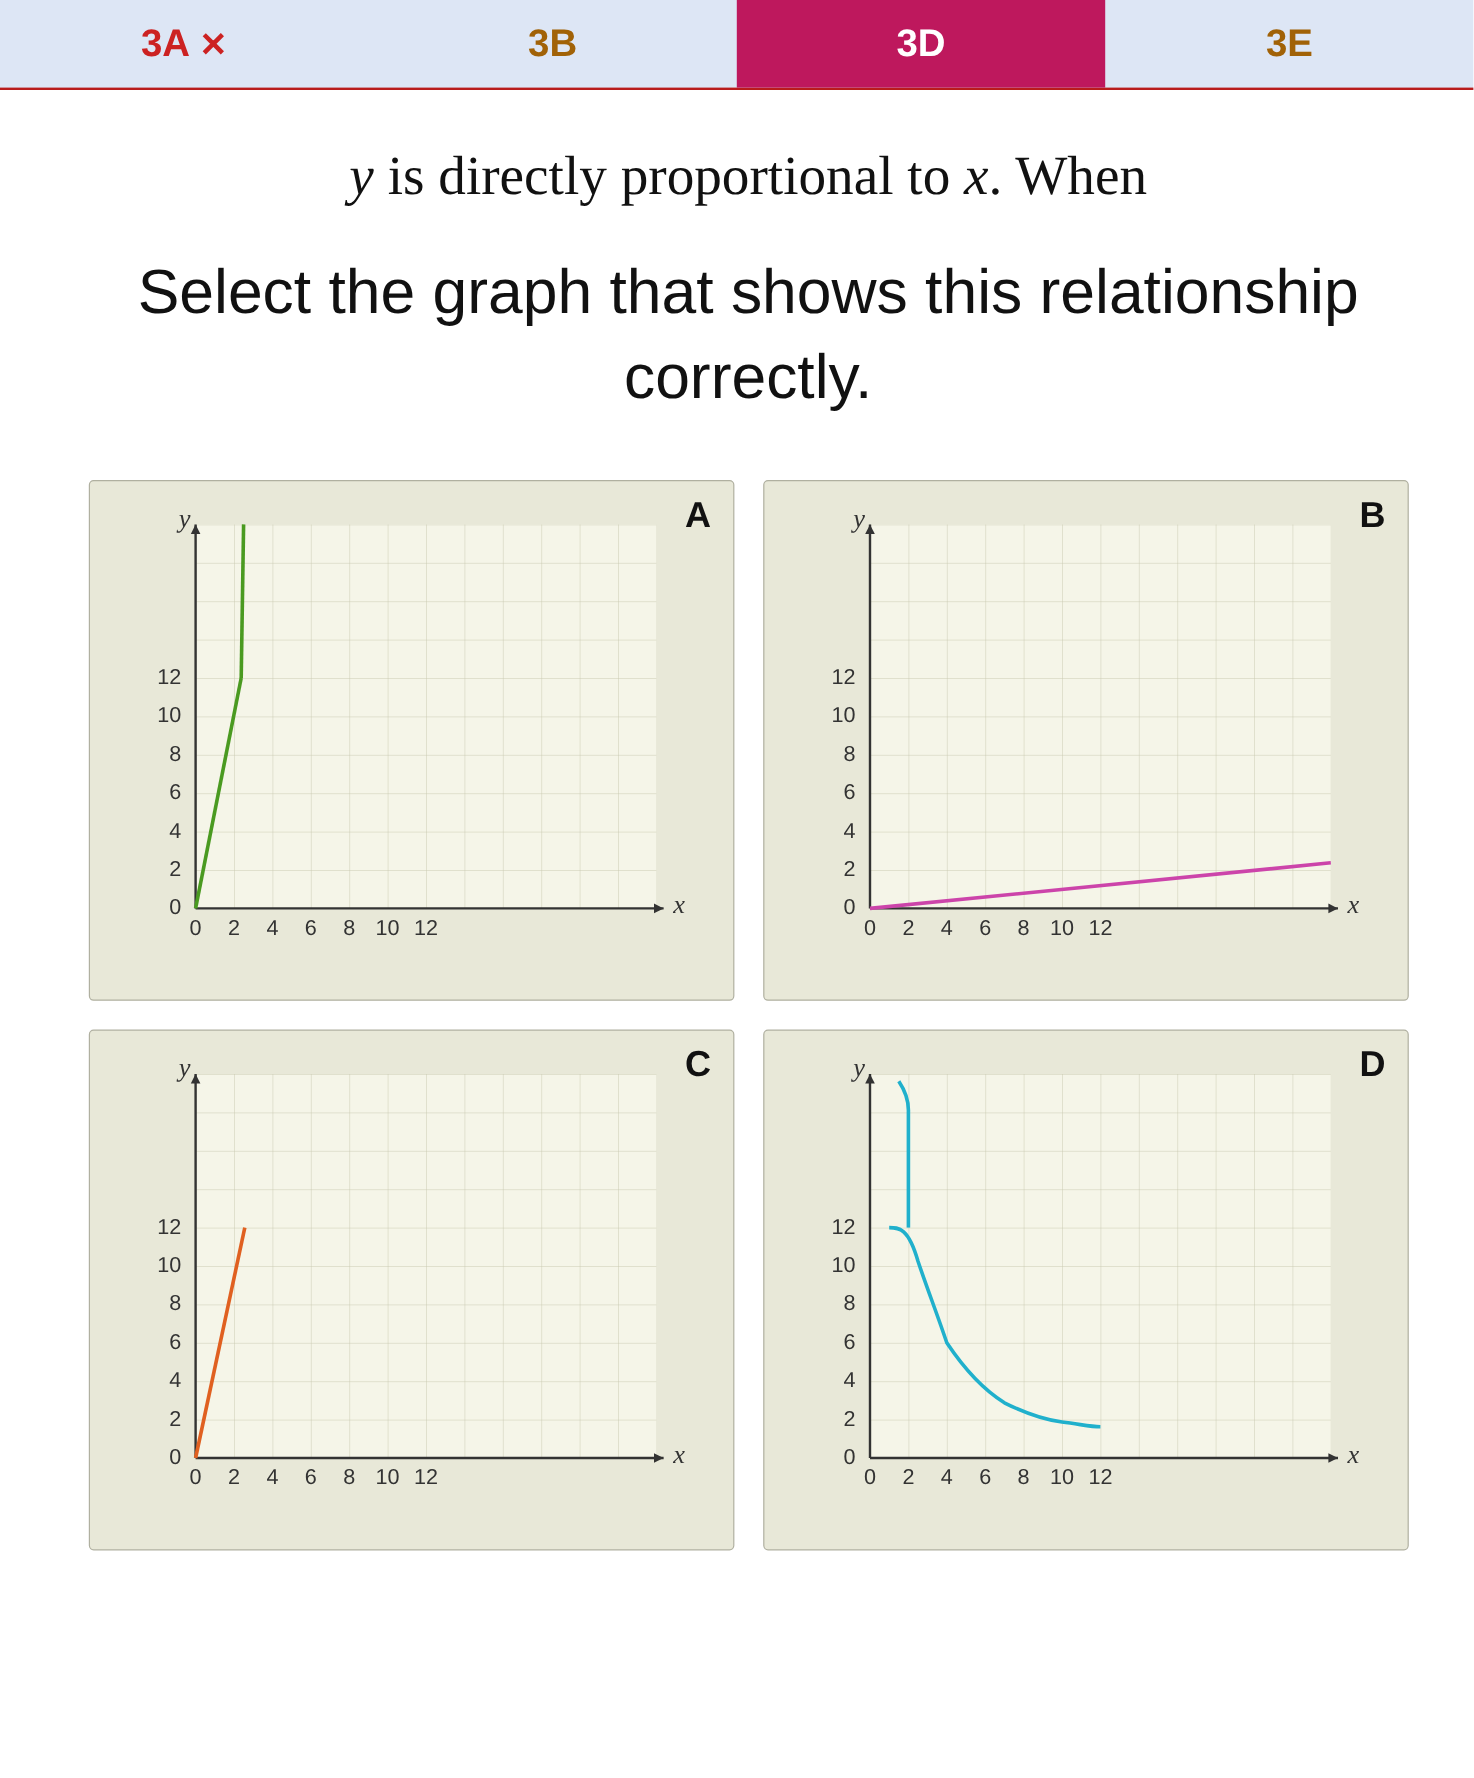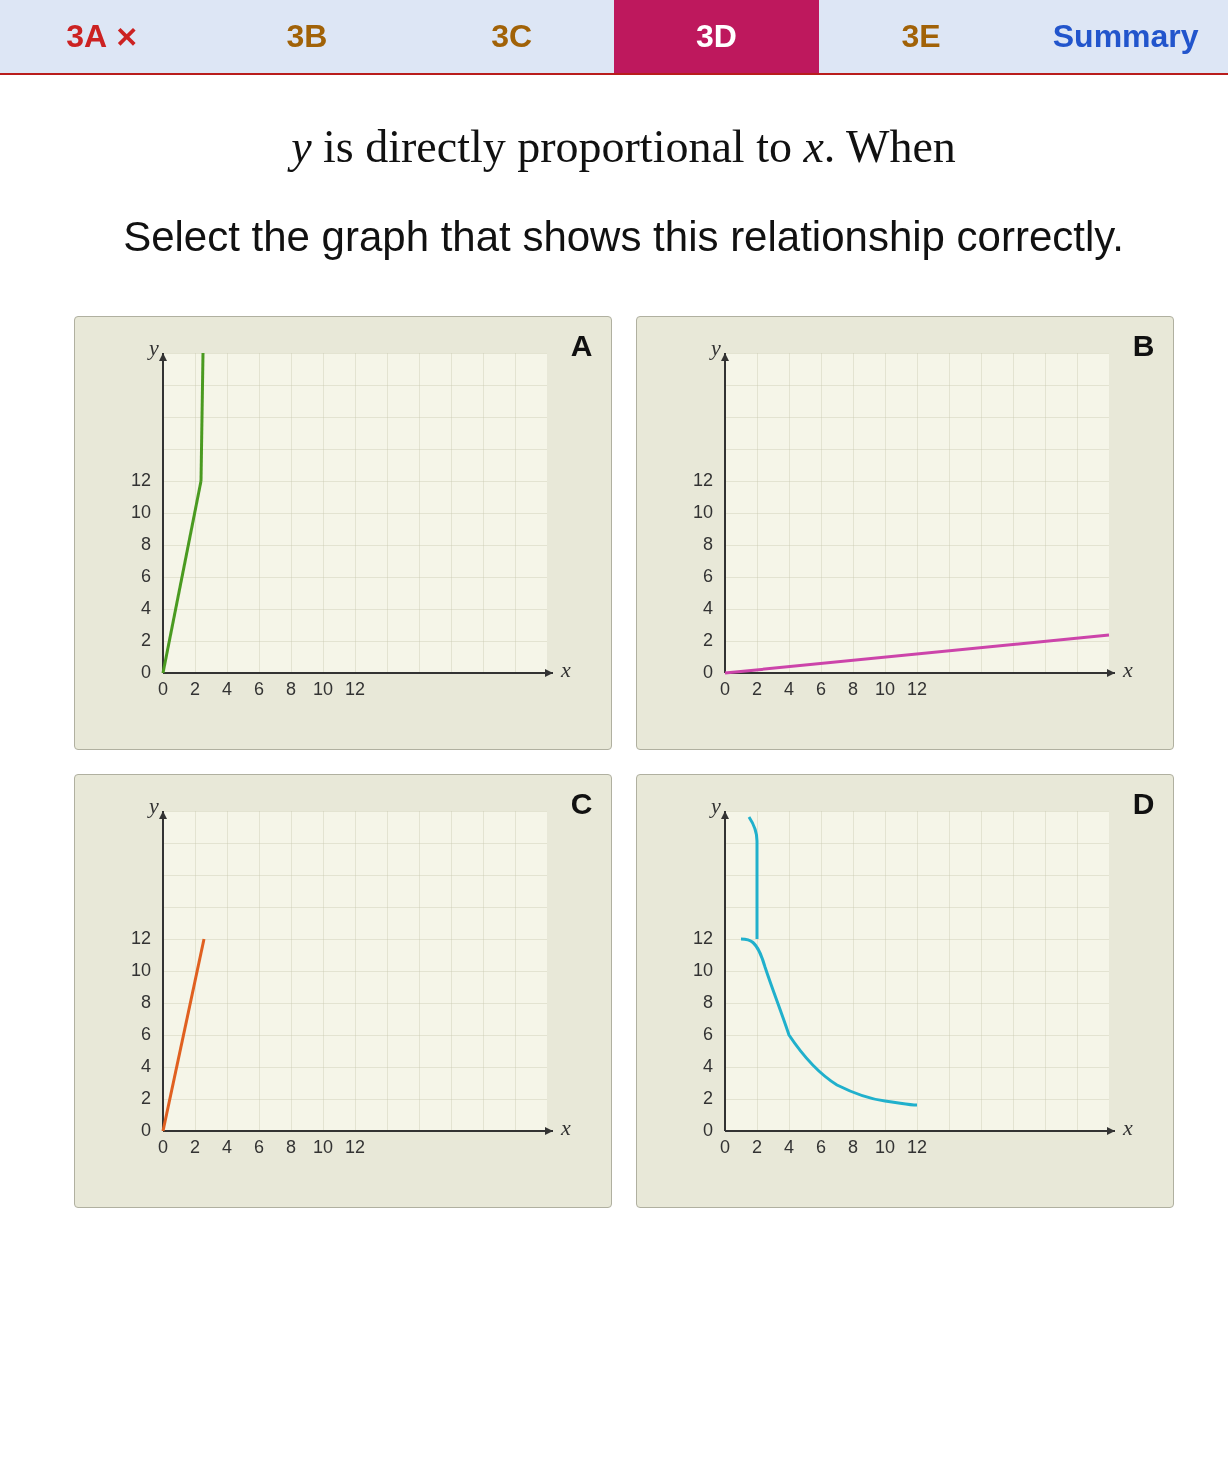--- a/index.html
+++ b/index.html
@@ -51,21 +51,21 @@
       line-height: 1.4;
       color: #111;
       margin-bottom: 30px;
       font-style: italic;
     }
     .problem-text .normal {
       font-style: normal;
     }
 
     .instruction-text {
-      font-size: 42px;
+      font-size: 52px;
       line-height: 1.35;
       color: #111;
       font-style: normal;
       font-family: Arial, sans-serif;
       margin-bottom: 50px;
     }
 
     
     .graphs-grid {
       display: grid;
@@ -103,31 +103,25 @@
 <body>
 
 <div class="tab-bar">
   <div class="tab wrong">
     <span>3A</span>
     <span class="x-mark"> ✕</span>
   </div>
   <div class="tab">
     <span>3B</span>
   </div>
-  <div class="tab">
-    <span>3C</span>
-  </div>
   <div class="tab active">
     <span>3D</span>
   </div>
   <div class="tab">
     <span>3E</span>
-  </div>
-  <div class="tab" style="color:#2255cc; font-style:normal; font-family:Arial,sans-serif;">
-    <span>Summary</span>
   </div>
 </div>
 
 <div class="main-content">
 
   <div class="problem-text">
     <div>
       <i>y</i><span class="normal"> is directly proportional to </span><i>x</i><span class="normal">. When</span>
     </div>
   </div>

